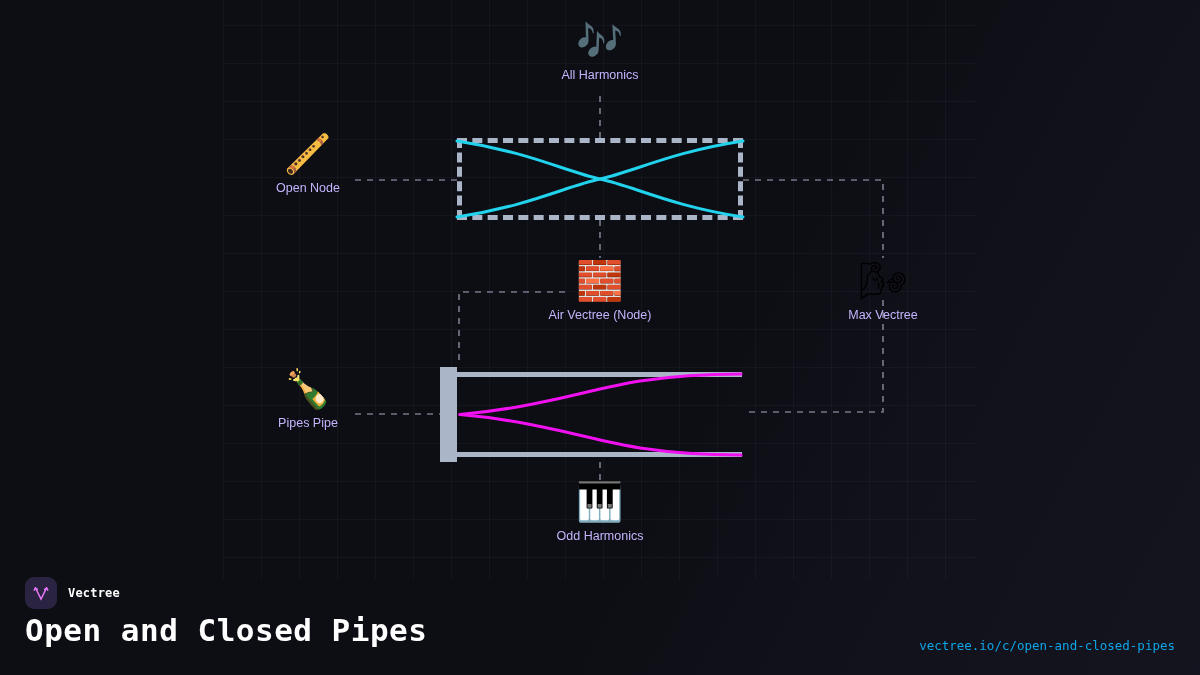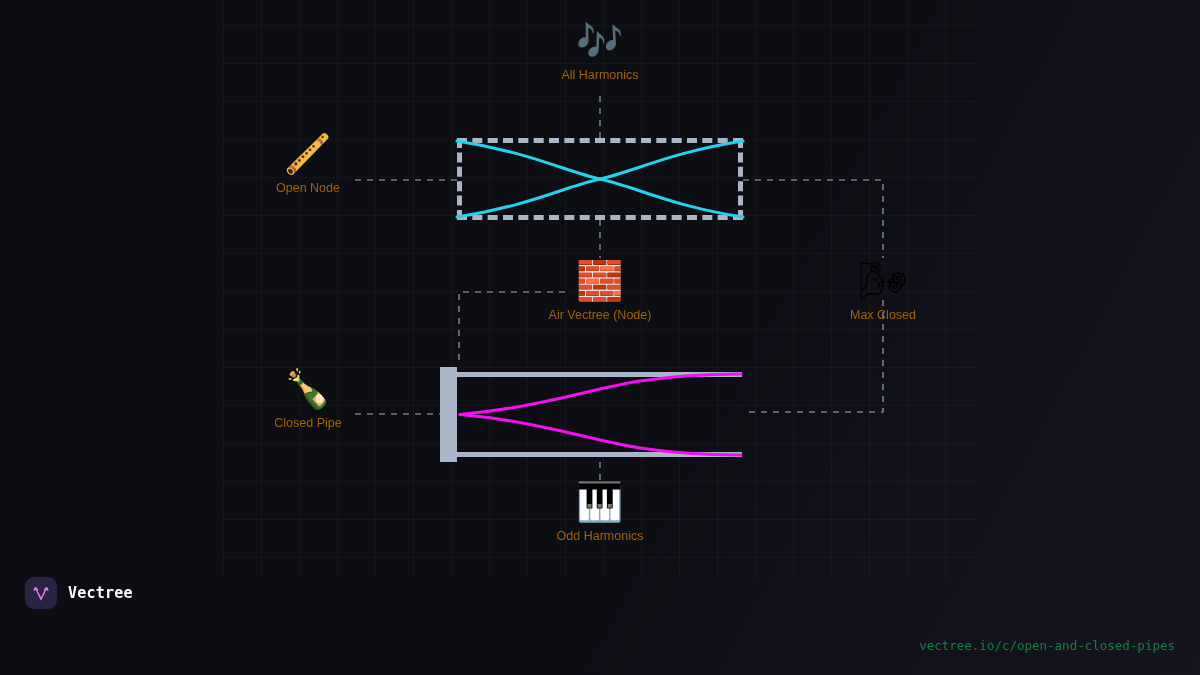--- a/index.html
+++ b/index.html
@@ -130,21 +130,21 @@
     font-size: 38px;
     line-height: 46px;
     height: 46px;
     display: block;
     font-family: "DejaVu Sans", sans-serif;
   }
   .node .nlabel {
     display: block;
     margin-top: 4px;
     font-size: 12.5px;
-    color: #a16207;
+    color: #c4b5fd;
     font-family: "Liberation Sans", sans-serif;
     white-space: nowrap;
   }
 
   
   .footer {
     position: absolute;
     left: 0;
     right: 0;
     bottom: 0;
@@ -162,42 +162,42 @@
     width: 32px;
     height: 32px;
     border-radius: 9px;
     background: #2a2342;
     display: flex;
     align-items: center;
     justify-content: center;
   }
   .brand-name {
     font-family: "DejaVu Sans Mono", monospace;
-    font-size: 15px;
+    font-size: 12px;
     font-weight: bold;
     color: #ffffff;
     letter-spacing: 0.2px;
   }
   .deck-title {
     position: absolute;
     left: 25px;
     top: 52px;
     font-family: "DejaVu Sans Mono", monospace;
     font-size: 31px;
     font-weight: bold;
     color: #ffffff;
     letter-spacing: 0.5px;
   }
   .deck-url {
     position: absolute;
     right: 25px;
     bottom: 22px;
     font-family: "DejaVu Sans Mono", monospace;
     font-size: 12.5px;
-    color: #15803d;
+    color: #0ea5e9;
   }
 </style>
 </head>
 <body>
 
 <div id="stage">
 
   <div class="bg-base"></div>
   <div class="grid"></div>
   <div class="bg-sheen"></div>
@@ -258,26 +258,26 @@
     <span class="nlabel">Open Node</span>
   </div>
 
   <div class="node" style="left:600px; top:258px;">
     <span class="glyph">🧱</span>
     <span class="nlabel">Air Vectree (Node)</span>
   </div>
 
   <div class="node" style="left:883px; top:258px;">
     <span class="glyph">🌬</span>
-    <span class="nlabel">Max Closed</span>
+    <span class="nlabel">Max Vectree</span>
   </div>
 
   <div class="node" style="left:308px; top:366px;">
     <span class="glyph">🍾</span>
-    <span class="nlabel">Closed Pipe</span>
+    <span class="nlabel">Pipes Pipe</span>
   </div>
 
   <div class="node" style="left:600px; top:479px;">
     <span class="glyph">🎹</span>
     <span class="nlabel">Odd Harmonics</span>
   </div>
 
   <div class="footer">
     <div class="brand-row">
       <span class="logo-box">
@@ -286,16 +286,17 @@
             <path d="M4.5,5 L10,16 L15.5,5"></path>
             <path d="M4.5,5 L3.2,7.2"></path>
             <path d="M4.5,5 L6.4,6.6"></path>
             <path d="M15.5,5 L16.8,7.2"></path>
             <path d="M15.5,5 L13.6,6.6"></path>
           </g>
         </svg>
       </span>
       <span class="brand-name">Vectree</span>
     </div>
+    <div class="deck-title">Open and Closed Pipes</div>
     <div class="deck-url">vectree.io/c/open-and-closed-pipes</div>
   </div>
 
 </div>
 
 </body></html>

